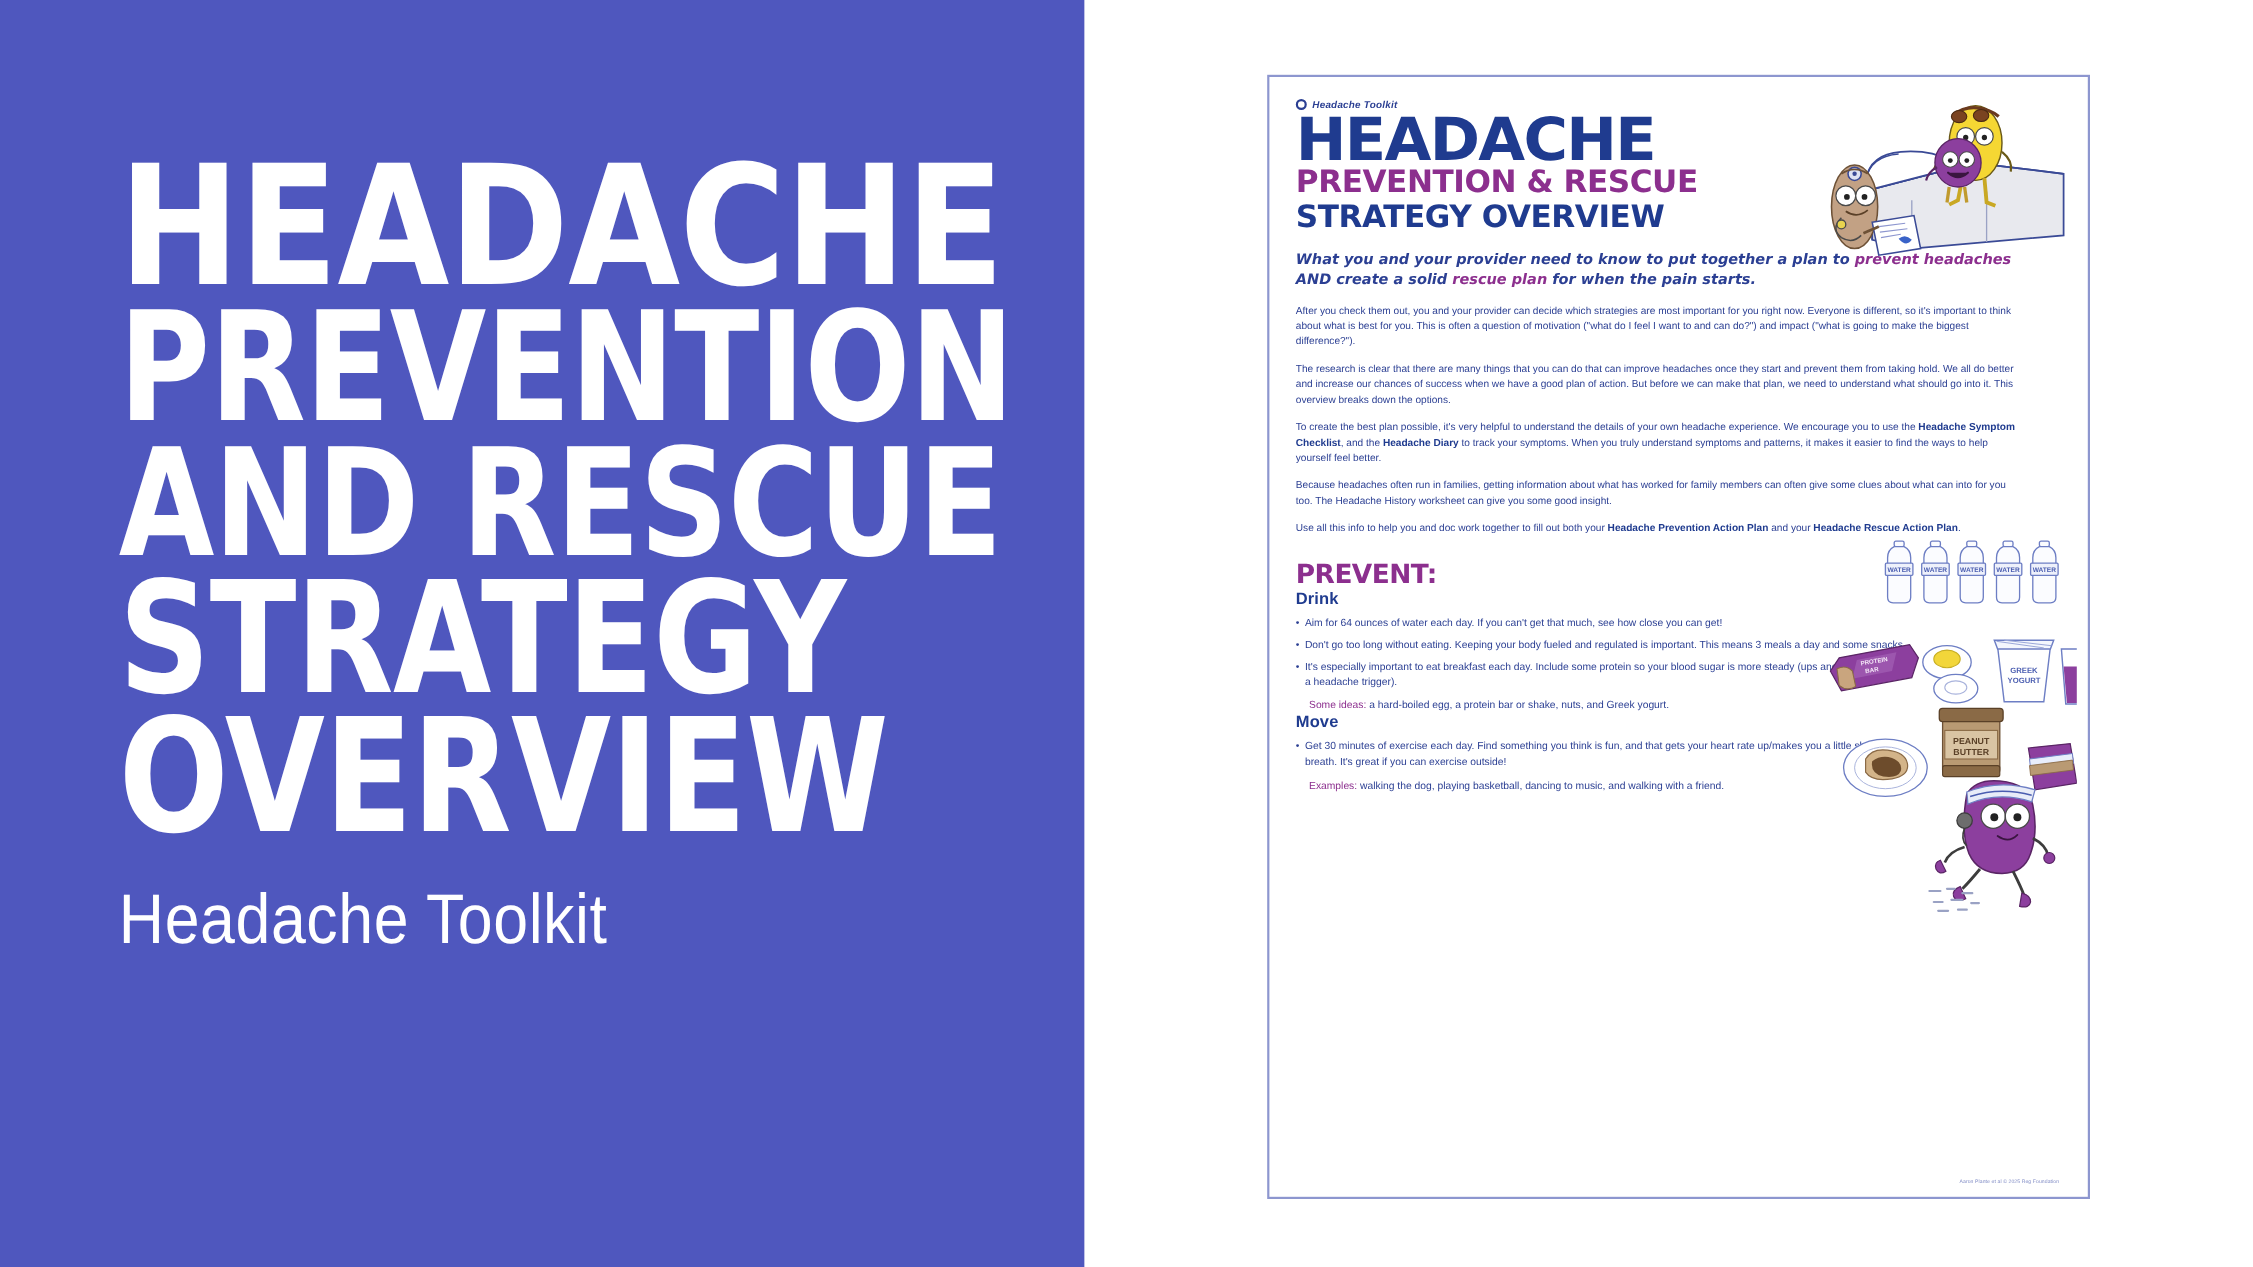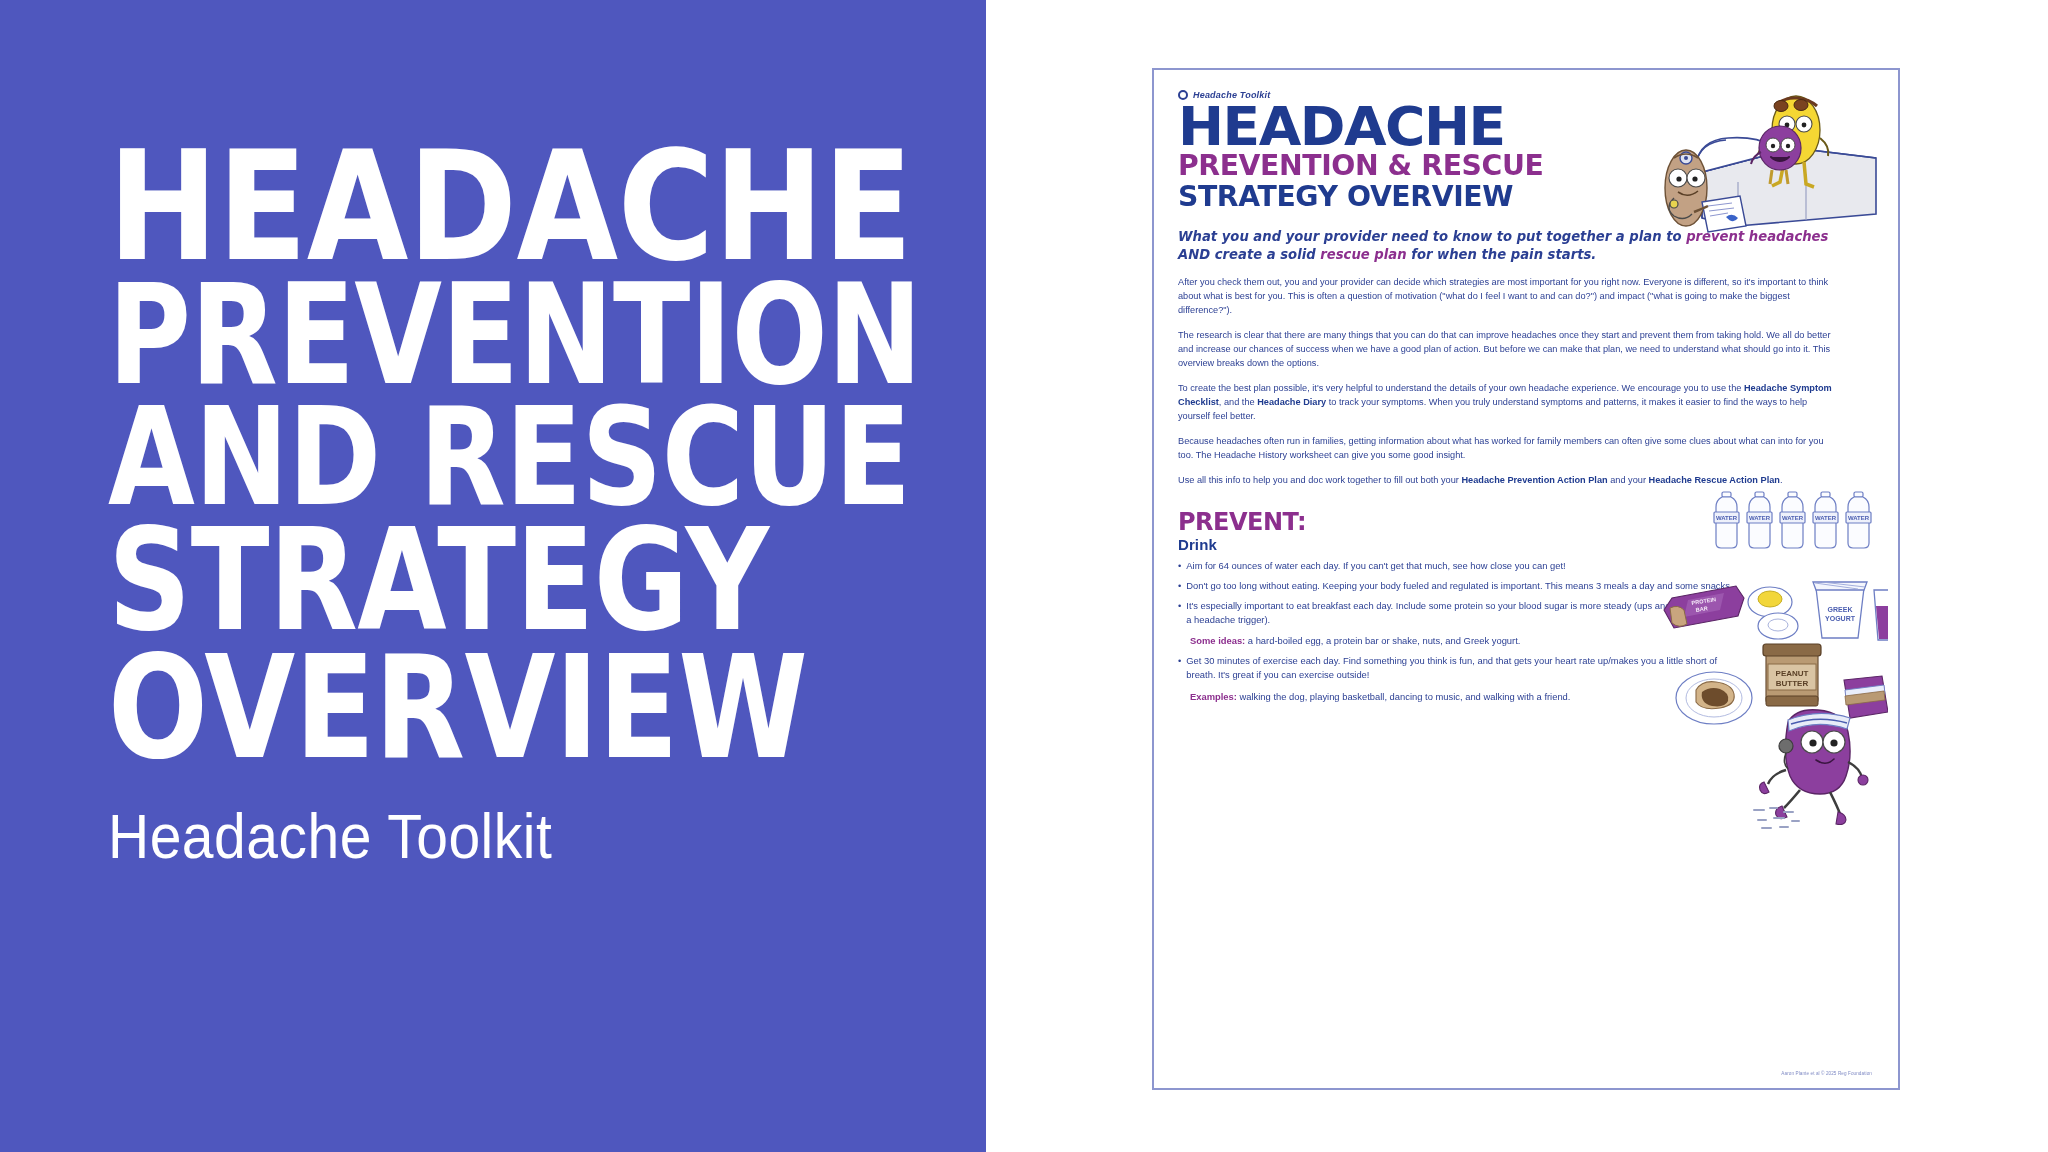--- a/index.html
+++ b/index.html
@@ -138,21 +138,21 @@
     margin-top: 6px;
     display: flex; gap: 5px;
     width: 560px;
     font-size: 9.4px; line-height: 1.5; color: #2b3f93;
   }
   .bullet .dot { flex: 0 0 auto; color: #2b3f93; }
   .idea {
     margin-top: 7px; margin-left: 12px;
     width: 560px; font-size: 9.4px; line-height: 1.5; color: #2b3f93;
   }
-  .idea .lbl { color: #8c2f8e; font-weight: 700; }
+  .idea .lbl { color: #8c2f8e; font-weight: 400; }
 
   .credit {
     position: absolute; right: 26px; bottom: 12px;
     font-size: 4.6px; color: #7f8ac4; letter-spacing: 0.1px;
   }
 
   
   .ill { position: absolute; }
   .ill svg { display: block; }
 
@@ -223,20 +223,21 @@
           <span>Don't go too long without eating. Keeping your body fueled and regulated is important. This means 3 meals a day and some snacks.</span>
         </div>
         <div class="bullet">
           <span class="dot">•</span>
           <span>It's especially important to eat breakfast each day. Include some protein so your blood sugar is more steady (ups and downs can be a headache trigger).</span>
         </div>
         <div class="idea">
           <span class="lbl">Some ideas:</span><span> a hard-boiled egg, a protein bar or shake, nuts, and Greek yogurt.</span>
         </div>
 
+        <div class="sub-head">Move</div>
         <div class="bullet">
           <span class="dot">•</span>
           <span>Get 30 minutes of exercise each day. Find something you think is fun, and that gets your heart rate up/makes you a little short of breath. It's great if you can exercise outside!</span>
         </div>
         <div class="idea">
           <span class="lbl">Examples:</span><span> walking the dog, playing basketball, dancing to music, and walking with a friend.</span>
         </div>
 
         <div class="credit">Aaron Plante et al © 2025 Reg Foundation</div>
 

